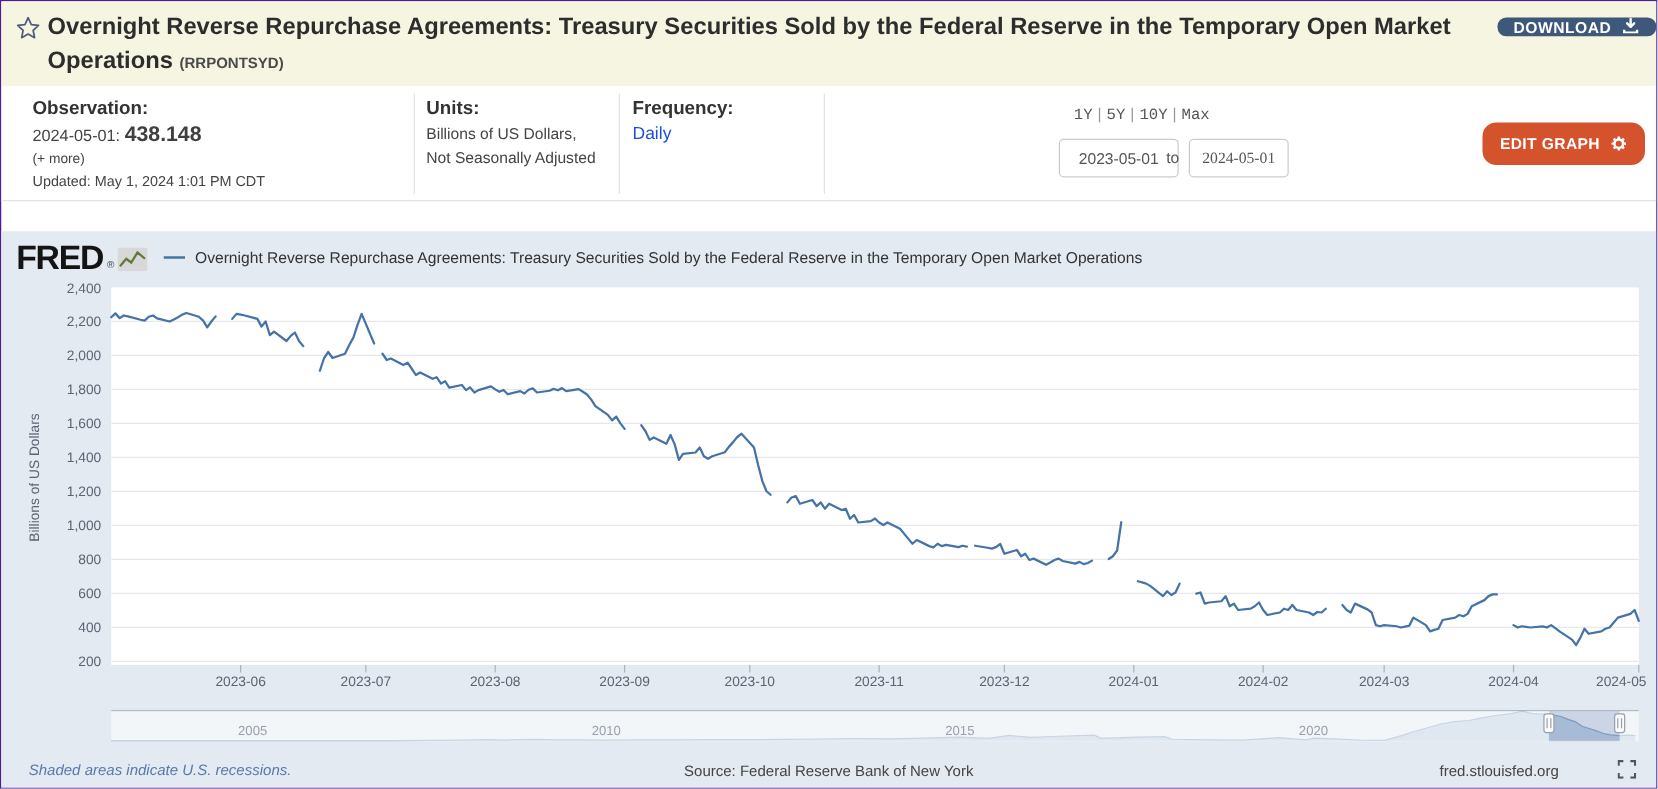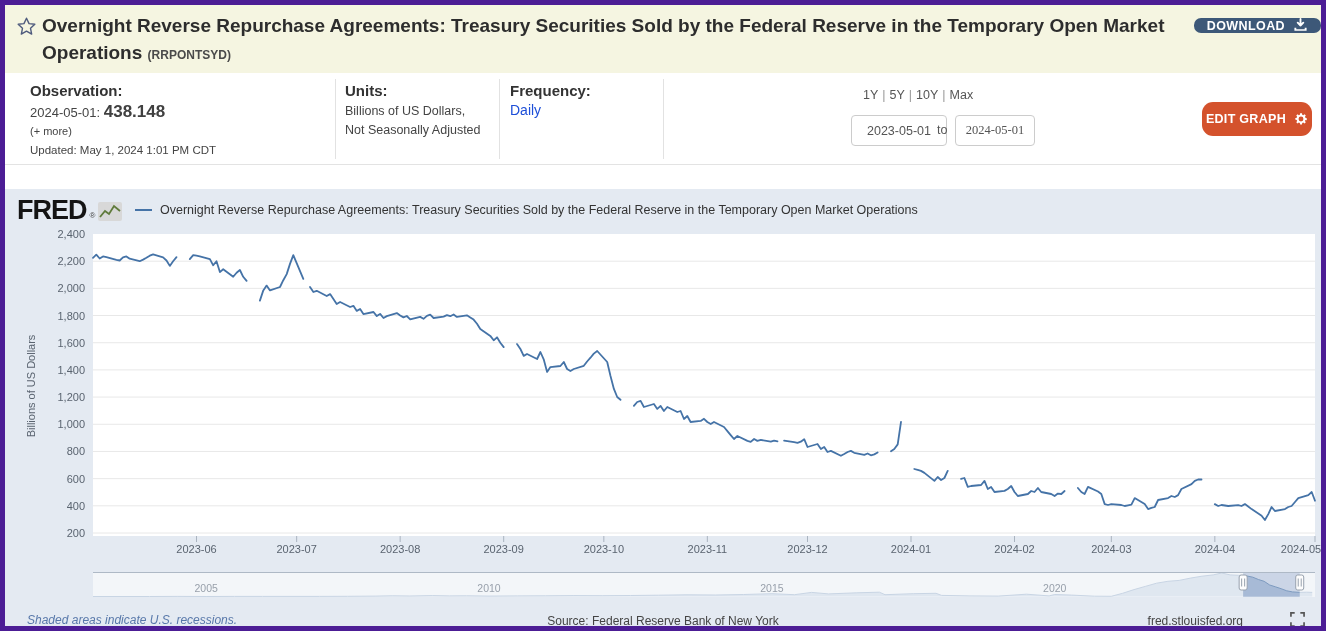--- a/index.html
+++ b/index.html
@@ -1,18 +1,18 @@
 <!DOCTYPE html>
 <html><head>
 <meta charset="utf-8">
 <style>
   * { margin:0; padding:0; box-sizing:border-box; }
   body { background:#fff; font-family:"Liberation Sans",sans-serif; }
   .page { position:relative; width:1326px; height:631px; background:#fff;
-          border:5px solid #4c1d95; overflow:hidden; }
+          border:1px solid #4c1d95; overflow:hidden; }
 
   
   .header { position:absolute; left:0; top:0; right:0; height:68px; background:#f5f5e1; }
   .star { position:absolute; left:11px; top:11px; cursor:pointer; }
   .title { position:absolute; left:37px; top:8px; width:1185px; font-size:19px;
            font-weight:bold; color:#2d2d2d; line-height:1.4; }
   .series-id { font-size:12px; color:#4a4a4a; font-weight:bold; }
   .btn-download { position:absolute; right:0; top:13px; background:#3d5878; color:#fff;
                   font-size:12.5px; font-weight:bold; letter-spacing:.4px; padding:0 13px;
                   border:none; border-radius:7px; display:flex; align-items:center; gap:8px;
@@ -26,27 +26,27 @@
   .col-obs { position:absolute; left:25px; top:9px; }
   .obs-line { font-size:13px; color:#444; }
   .obs-val { font-size:17px; font-weight:bold; color:#404040; }
   .more { font-size:11px; color:#444; margin-top:3px; cursor:pointer; }
   .updated { font-size:11.5px; color:#444; margin-top:7px; }
   .col-units { position:absolute; left:340px; top:9px; width:150px; }
   .units-line { font-size:12.5px; color:#444; line-height:1.5; }
   .col-freq { position:absolute; left:505px; top:9px; }
   .freq-val { font-size:14px; color:#1d4ed8; }
   .ranges { position:absolute; left:858px; top:15px; font-size:12.5px; color:#555; }
-  .ranges span.rlink { cursor:pointer; }
+  .ranges span.rlink { cursor:pointer;font-family:Liberation Mono, monospace; }
   .ranges span.sep { color:#999; margin:0 4px; }
   .date-input { position:absolute; top:42px; height:31px; border:1px solid #ccc; border-radius:4px;
                 font-size:12.5px; color:#555; text-align:center; background:#fff; font-family:inherit; }
   .to-label { position:absolute; left:932px; top:50px; font-size:12.5px; color:#555; }
   .btn-edit { position:absolute; right:9px; top:29px; background:#d4522c; color:#fff;
-              font-size:12.5px; font-weight:bold; letter-spacing:.3px; padding:10px 4px;
+              font-size:12.5px; font-weight:bold; letter-spacing:.3px; padding:10px 14px;
               border:none; border-radius:11px; display:flex; align-items:center; gap:8px;
               cursor:pointer; font-family:inherit;text-align:right; }
 
   
   .chart { position:absolute; left:0; top:160px; right:0; height:458px; background:#e4eaf2;margin-top:24px; }
   .fred-logo { position:absolute; left:12px; top:8px; display:flex; align-items:flex-start;
                gap:3px; cursor:pointer; }
   .fred-word { font-size:27px; font-weight:800; color:#141414; letter-spacing:-1px; line-height:1; }
   .fred-reg { font-size:8px; color:#444; margin-top:14px; }
   .legend { position:absolute; left:130px; top:14px; display:flex; align-items:center; gap:8px;

